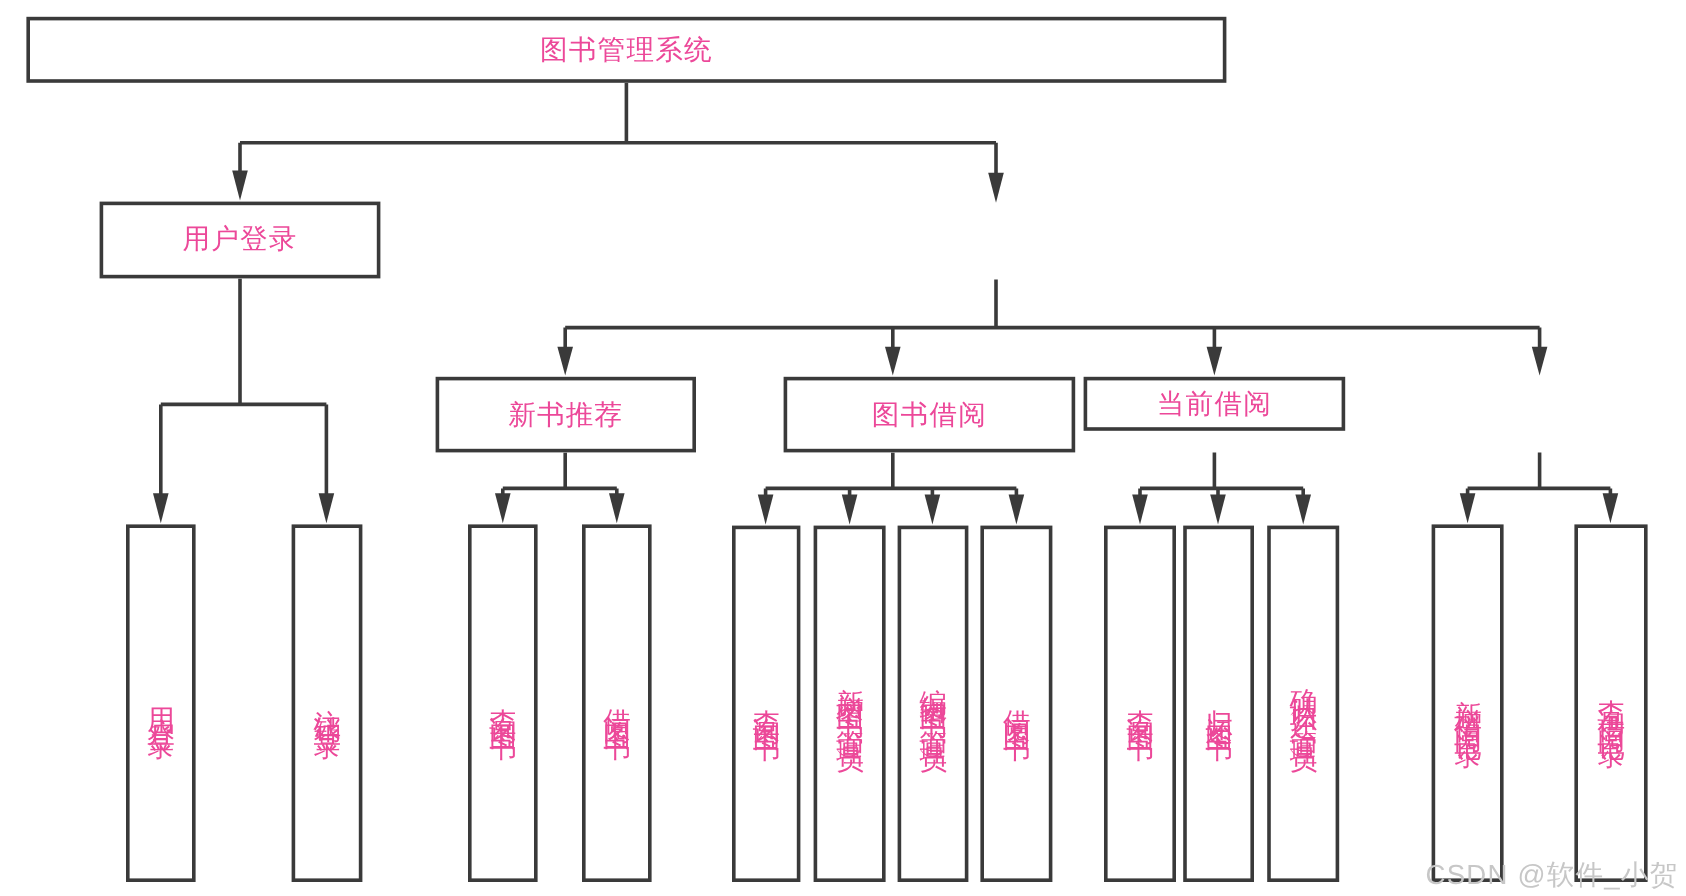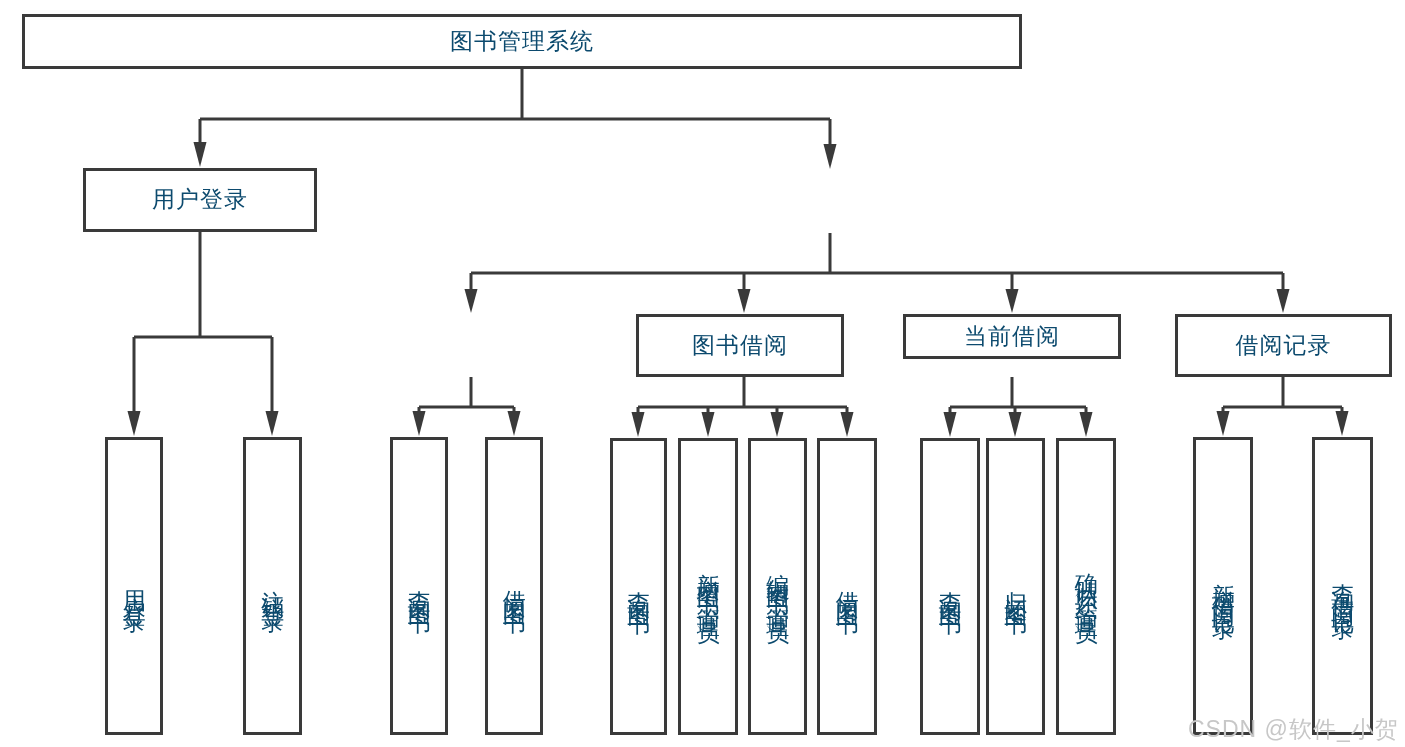--- a/index.html
+++ b/index.html
@@ -19,21 +19,21 @@
     position: absolute;
     left: 0;
     top: 0;
     pointer-events: none;
   }
   .box {
     position: absolute;
     box-sizing: border-box;
     background: #ffffff;
     border: 3px solid #3a3a3a;
-    color: #0c4a6e;
+    color: #ec4899;
     display: flex;
     align-items: center;
     justify-content: center;
     font-size: 23px;
     line-height: 1.2;
     white-space: nowrap;
   }
   .box.h {
     letter-spacing: 1px;
   }
@@ -94,23 +94,23 @@
       <polygon points="1086,437 1079.5,412 1092.5,412"></polygon>
       <polygon points="1223,436 1216.5,411 1229.5,411"></polygon>
       <polygon points="1342,436 1335.5,411 1348.5,411"></polygon>
     </g>
   </svg>
 
   <div class="box h" style="left:22px;top:14px;width:1000px;height:55px">图书管理系统</div>
 
   <div class="box h" style="left:83px;top:168px;width:234px;height:64px">用户登录</div>
 
-  <div class="box h" style="left:636px;top:314px;width:208px;height:63px">图书借阅</div>
+  <div class="box h" style="left:363px;top:314px;width:217px;height:63px">新书推荐</div>
+  <div class="box h" style="left:653px;top:314px;width:243px;height:63px">图书借阅</div>
   <div class="box h" style="left:903px;top:314px;width:218px;height:45px">当前借阅</div>
-  <div class="box h" style="left:1175px;top:314px;width:217px;height:63px">借阅记录</div>
 
   <div class="box v" style="left:105px;top:437px;width:58px;height:298px">用户登录</div>
   <div class="box v" style="left:243px;top:437px;width:59px;height:298px">注销登录</div>
 
   <div class="box v" style="left:390px;top:437px;width:58px;height:298px">查询图书</div>
   <div class="box v" style="left:485px;top:437px;width:58px;height:298px">借阅图书</div>
 
   <div class="box v" style="left:610px;top:438px;width:57px;height:297px">查询图书</div>
   <div class="box v" style="left:678px;top:438px;width:60px;height:297px">新增图书（管理员）</div>
   <div class="box v" style="left:748px;top:438px;width:59px;height:297px">编辑图书（管理员）</div>

